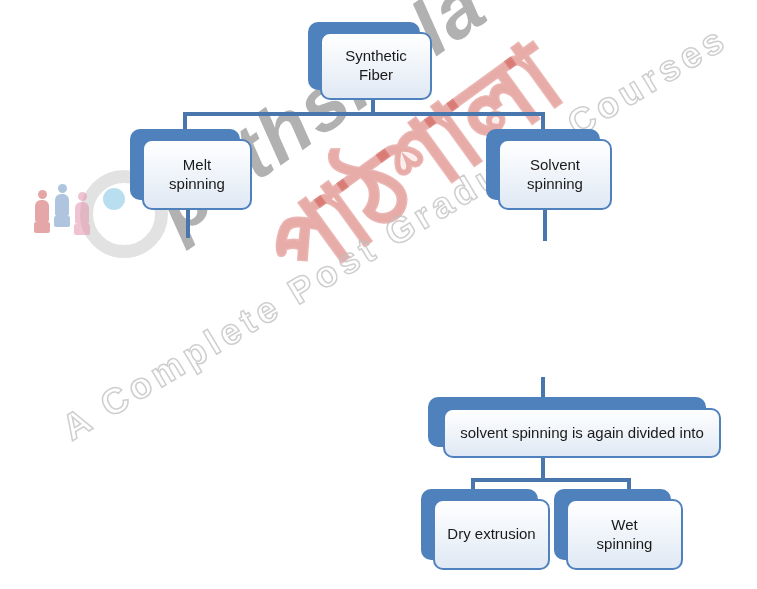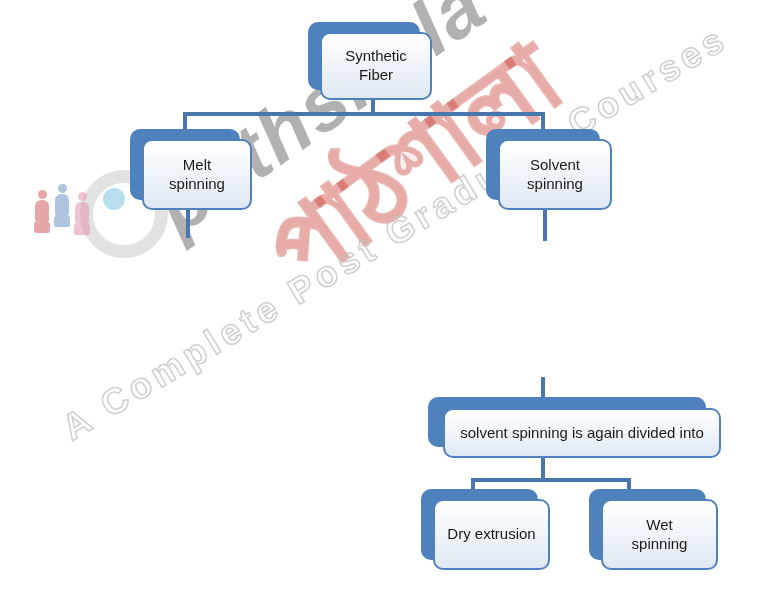--- a/index.html
+++ b/index.html
@@ -136,20 +136,20 @@
       </div>
   </div>
 
   <div class="node pad8" style="left:433px;top:499px;width:117px;height:71px;">
     <div class="shadow"></div>
     <div class="face">
         <span>Dry extrusion</span>
       </div>
   </div>
 
-  <div class="node pad18" style="left:601px;top:499px;width:117px;height:71px;">
+  <div class="node pad18" style="left:566px;top:499px;width:117px;height:71px;">
     <div class="shadow"></div>
     <div class="face">
         <span>Wet spinning</span>
       </div>
   </div>
 
 </div>
 
 </body></html>

